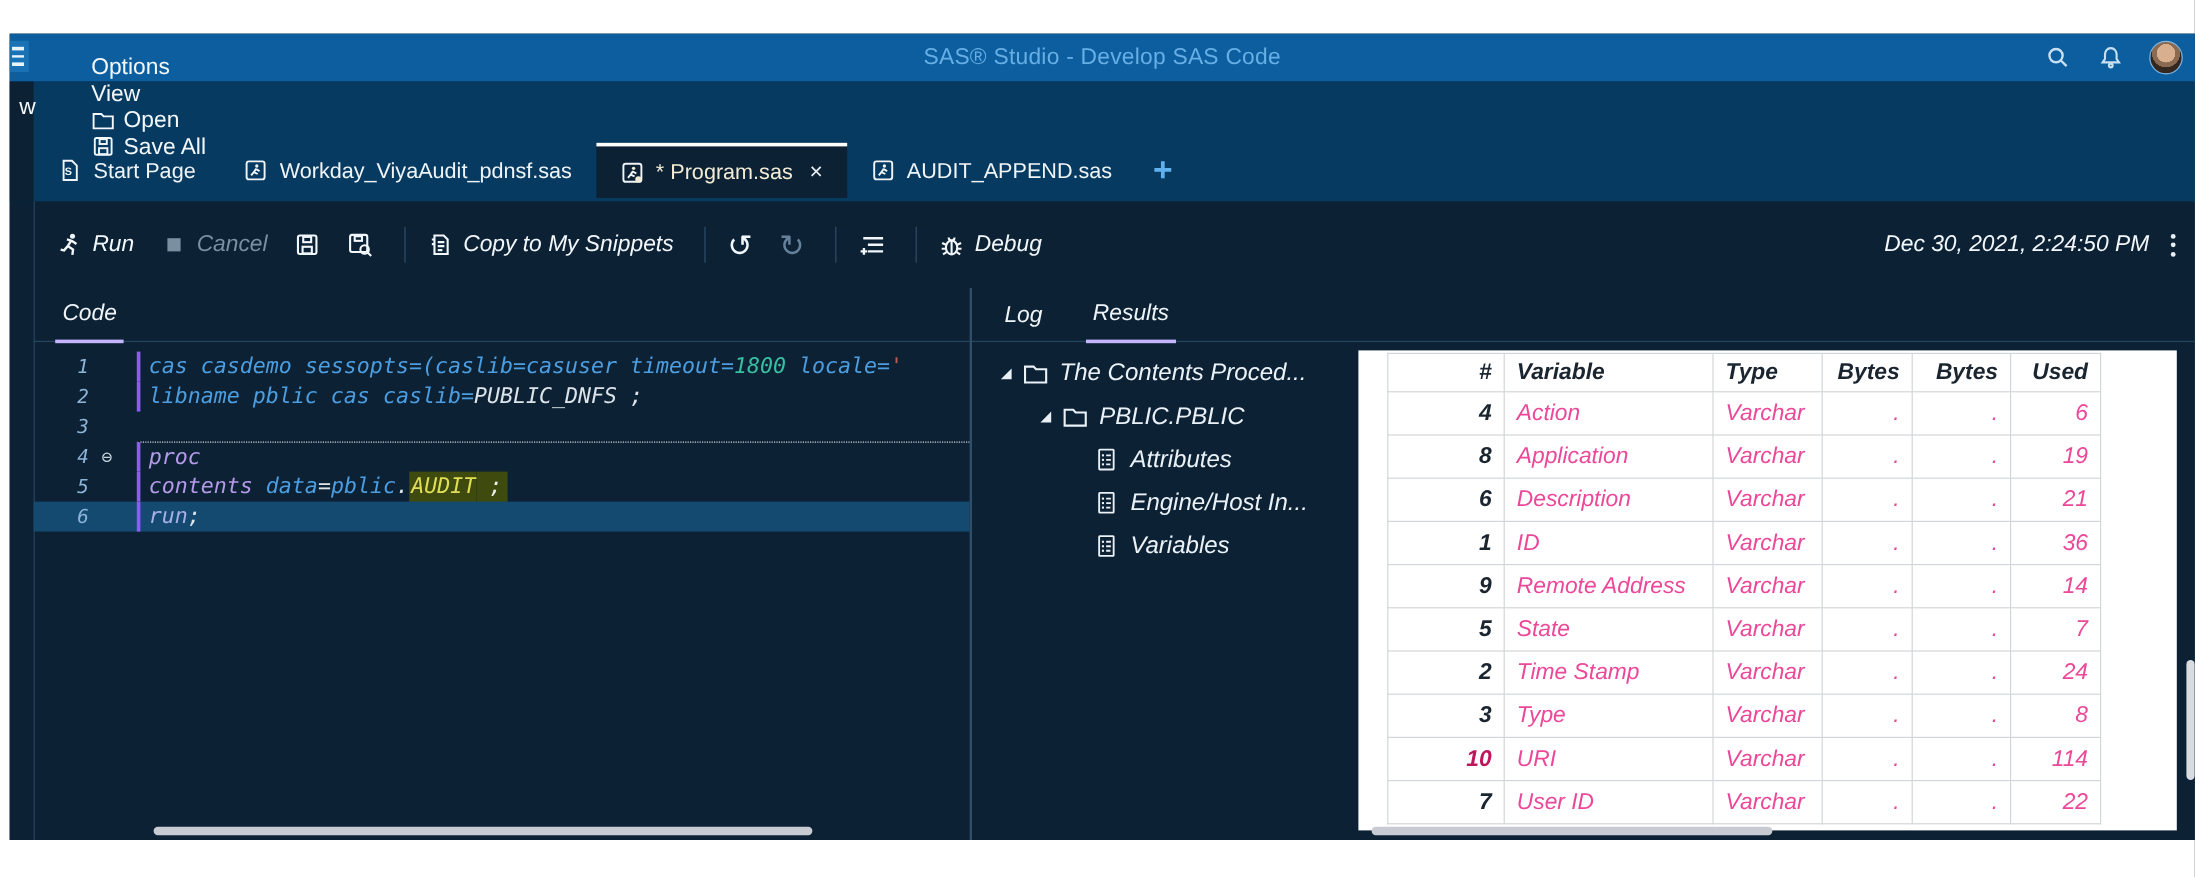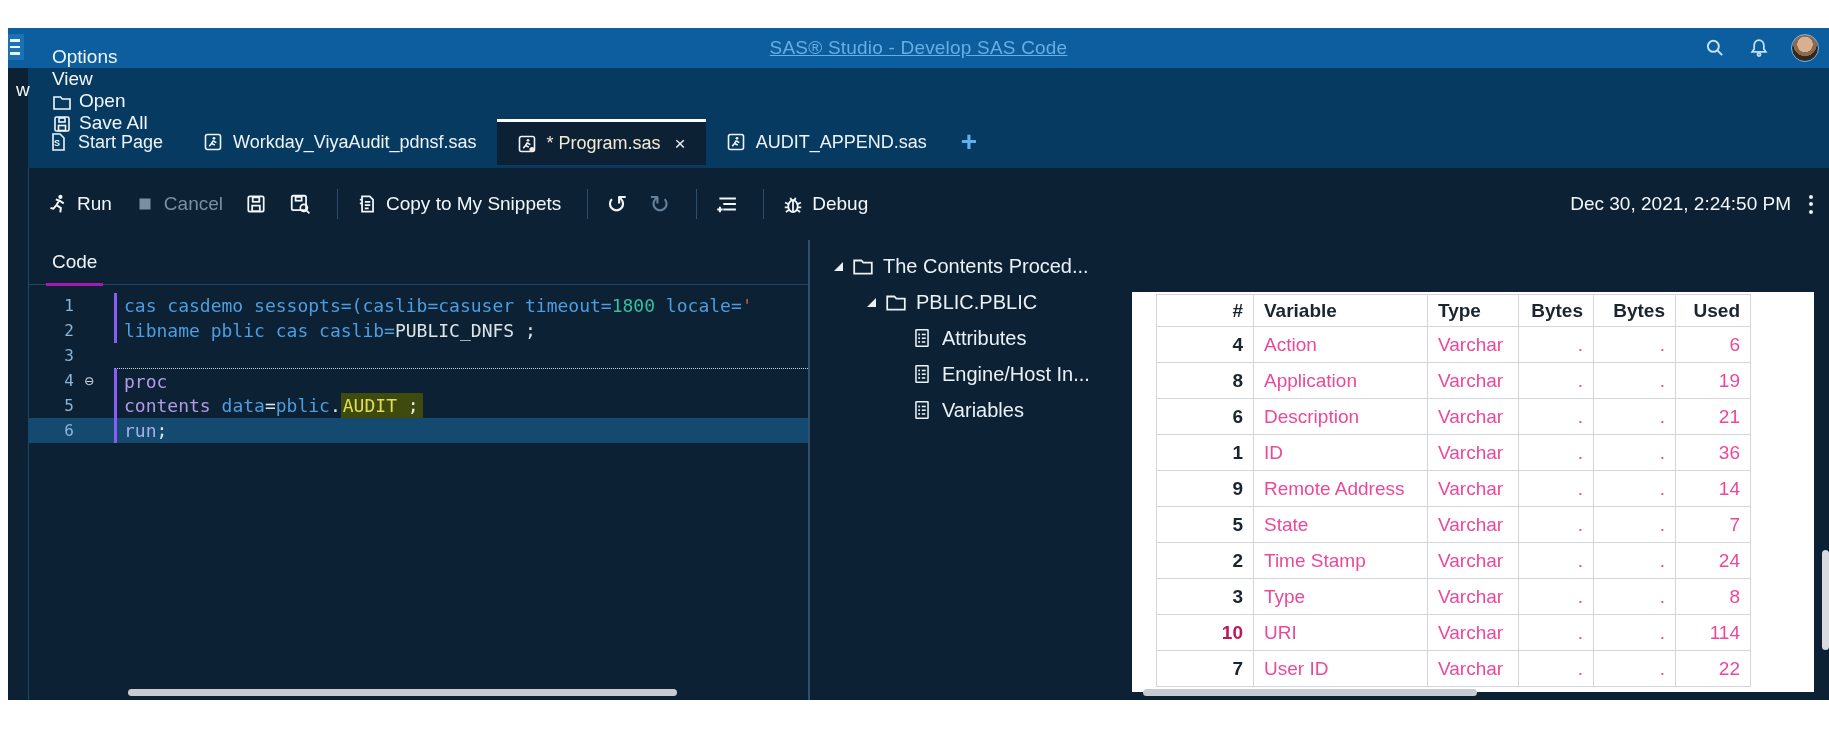--- a/index.html
+++ b/index.html
@@ -3,42 +3,42 @@
 <meta charset="utf-8">
 <style>
   * { margin:0; padding:0; box-sizing:border-box; }
   body { background:#ffffff; font-family:"Liberation Sans", sans-serif; width:1829px; height:731px; position:relative; overflow:hidden; }
   .app { position:absolute; left:8px; top:28px; width:1821px; height:672px; overflow:hidden; background:#0C2134; }
 
   
   .titlebar { position:relative; height:40px; background:#0D5E9E; }
   .hamburger { position:absolute; left:0px; top:6px; width:16px; height:26px; background:#1A72B4; display:flex; flex-direction:column; justify-content:center; gap:4px; padding-left:2px; cursor:pointer; }
   .hamburger i { display:block; width:10px; height:2.5px; background:#E8F4FC; }
-  .title { position:absolute; left:0; right:0; top:0; height:40px; line-height:40px; text-align:center; color:#66AEE6; font-size:19px; letter-spacing:.2px;text-decoration:underline; }
+  .title { position:absolute; left:0; right:0; top:0; height:40px; line-height:40px; text-align:center; color:#66AEE6; font-size:19px; letter-spacing:.2px; }
   .tb-right { position:absolute; right:10px; top:0; height:40px; display:flex; align-items:center; gap:20px; }
   .tb-ic { width:24px; height:24px; display:flex; align-items:center; justify-content:center; cursor:pointer; }
   .tb-ic svg { stroke:#C6E0F4; }
   .avatar { width:28px; height:28px; border-radius:50%; background:radial-gradient(circle at 50% 36%, #d9b08f 0 36%, #8a6a50 37% 55%, #33271f 56% 100%); border:1px solid #7FB3DC; cursor:pointer; }
 
   
   .strip { position:relative; height:100px; background:#063A60; }
   .strip-rail { position:absolute; left:0; top:0; width:20px; height:100%; background:#0C2134; }
   .menurow { position:relative; height:36px; display:flex; align-items:center; color:#F2F7FB; font-size:19px; padding-top:8px; }
   .menu-partial { position:absolute; left:8px; }
-  .menu-item { margin-left:44px; display:flex; align-items:flex-end; gap:7px; cursor:pointer; }
+  .menu-item { margin-left:68px; display:flex; align-items:flex-start; gap:7px; cursor:pointer; }
   .menu-item svg { stroke:#F2F7FB; }
   .tabrow { position:absolute; left:20px; bottom:3px; display:flex; align-items:flex-end; }
   .tab { height:46px; display:flex; align-items:center; gap:10px; padding:0 20px; color:#EFF4F8; font-size:18px; cursor:pointer; white-space:nowrap; }
   .tab svg { stroke:#EFF4F8; }
   .tab.active { background:#0C2134; border-top:3px solid #FFFFFF; color:#F2ECD6; }
   .tab .close { margin-left:4px; font-size:19px; color:#E8EEF4; cursor:pointer; }
   .tab-add { height:46px; display:flex; align-items:center; padding:0 14px; color:#5FB0EC; font-size:28px; font-weight:bold; cursor:pointer; }
 
   
-  .content { position:relative; height:532px; background:#0C2134; }
+  .content { position:relative; height:532px; background:#0C2134;font-style:italic; }
   .rail-line { position:absolute; left:20px; top:0; bottom:0; width:1px; background:#24455F; }
 
   
   .toolbar { position:relative; height:72px; display:flex; align-items:center; padding-left:39px; color:#F2F7FB; font-size:19px; }
   .tb-btn { display:flex; align-items:center; gap:8px; margin-right:22px; cursor:pointer; white-space:nowrap; }
   .tb-btn svg { stroke:#F2F7FB; }
   .tb-btn.disabled { color:#7A8FA0; cursor:default; }
   .tb-btn.disabled svg { stroke:#7A8FA0; }
   .tb-sep { width:1px; height:30px; background:#2E4E6A; margin:0 18px 0 4px; }
   .glyph-btn { font-size:25px; line-height:25px; font-family:"DejaVu Sans", sans-serif; }
@@ -47,21 +47,21 @@
   .timestamp { font-size:19px; color:#F2F7FB; }
   .kebab { display:flex; flex-direction:column; gap:3.5px; cursor:pointer; padding:4px; }
   .kebab i { width:4px; height:4px; border-radius:50%; background:#E8F0F6; }
 
   
   .panes { position:relative; height:460px; display:flex; }
   .code-pane { position:relative; width:780px; margin-left:20px; }
   .results-pane { position:relative; flex:1; border-left:2px solid #2E4E6A; }
   .pane-header { position:relative; height:45px; border-bottom:1px solid #27455E; display:flex; align-items:flex-end; }
   .pane-tab { position:relative; font-size:19px; color:#EFF4F8; padding:0 6px 10px 6px; cursor:pointer; }
-  .pane-tab.active { border-bottom:3px solid #a21caf; margin-bottom:-2px; }
+  .pane-tab.active { border-bottom:3px solid #c4b5fd; margin-bottom:-2px; }
   .code-pane .pane-tab { margin-left:18px; }
   .results-pane .pane-tab:first-child { margin-left:21px; }
   .results-pane .pane-tab { margin-left:30px; }
 
   
   .editor { position:relative; padding-top:8px; height:408px; font-family:"DejaVu Sans Mono", monospace; font-size:18px; }
   .code-line { position:relative; display:flex; height:25px; line-height:25px; align-items:stretch; }
   .code-line.selected { background:#154A70; }
   .ln-num { width:46px; text-align:right; color:#8CB4D8; font-size:16px; flex:none; }
   .ln-fold { width:30px; text-align:center; color:#C8D4DE; font-size:15px; flex:none; line-height:26px; }
@@ -317,20 +317,24 @@
             <div class="code-line selected">
               <span class="ln-num">6</span>
               <span class="ln-fold"></span>
               <span class="code-text"><span class="tok-run">run</span><span class="tok-plain">;</span></span>
             </div>
           </div>
         <div class="hscroll" style="left:100px; width:549px;"></div>
       </div>
 
       <div class="results-pane">
+        <div class="pane-header" id="results-tabs">
+            <span class="pane-tab">Log</span>
+            <span class="pane-tab active">Results</span>
+          </div>
         <div class="tree" id="results-tree">
             <div class="tree-row" style="padding-left: 24px;">
               <span class="tri"></span>
               <span style="display:flex">
                 <svg width="22" height="22" viewBox="0 0 20 20" stroke="currentColor">
                   <path d="M2 5 h6.5 l1.8 2 H18 v10 H2 Z" fill="none" stroke-width="1.6"></path>
                 </svg>
               </span>
               <span>The Contents Proced...</span>
             </div>

